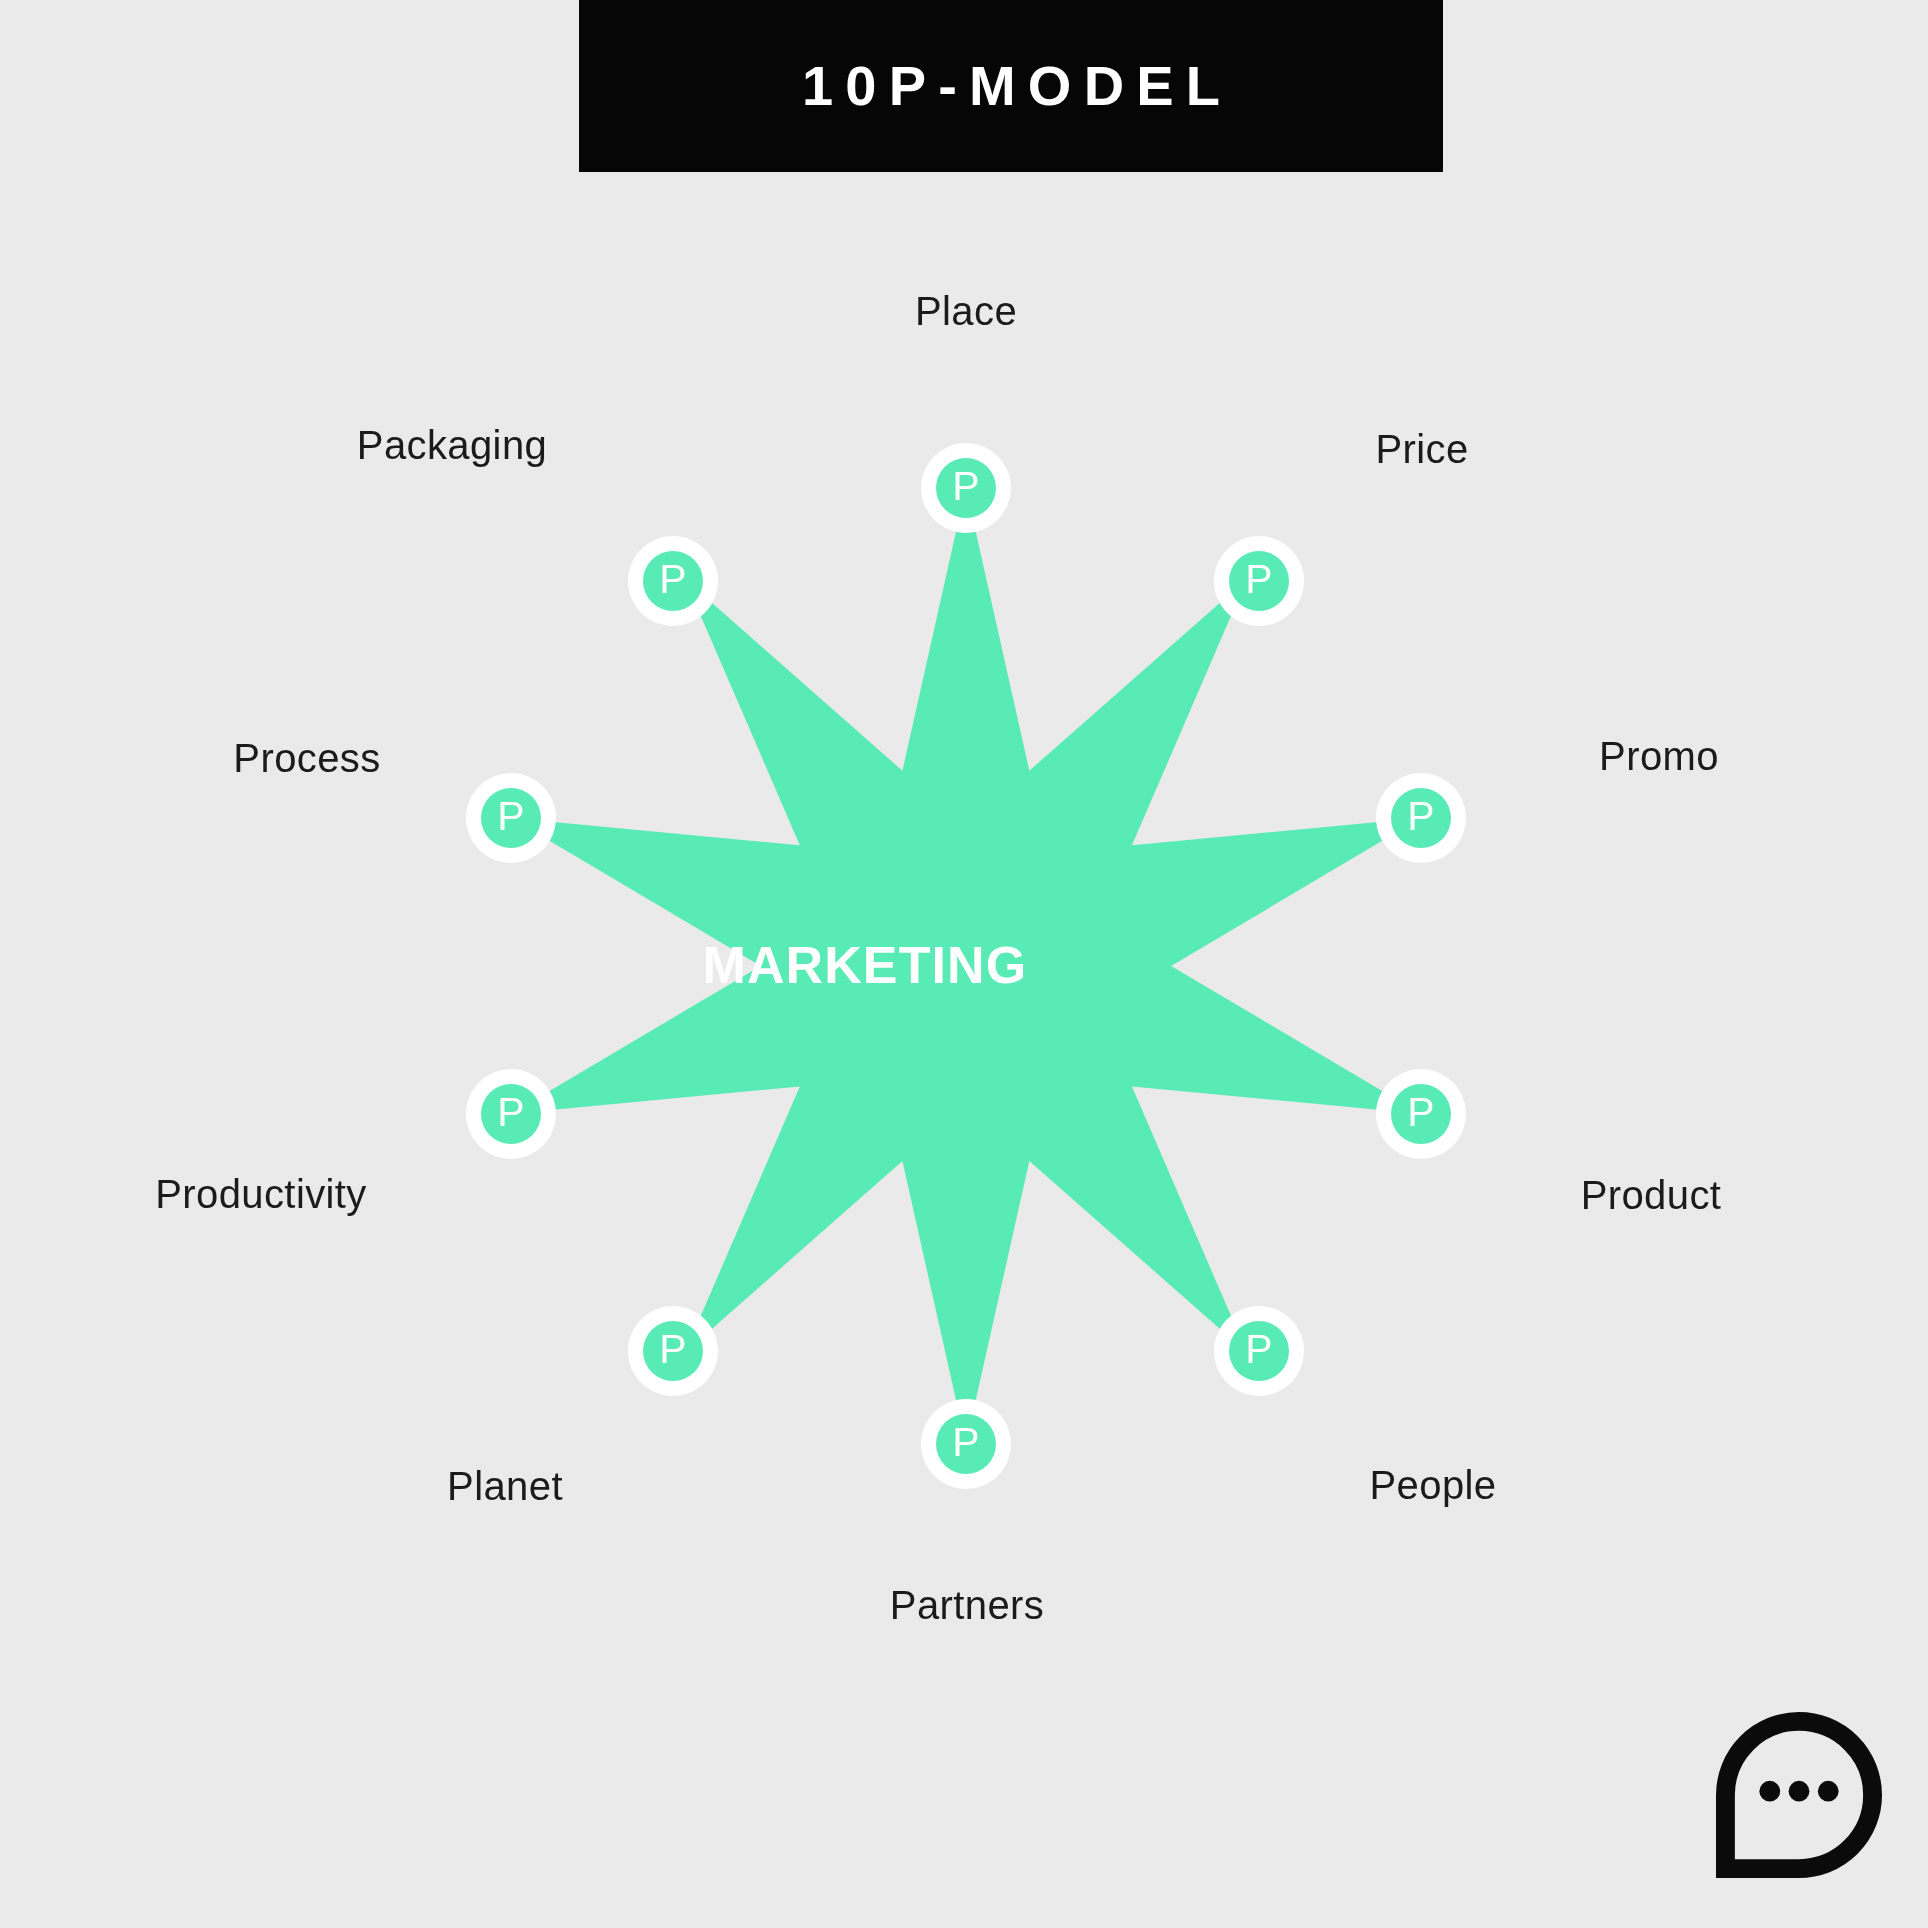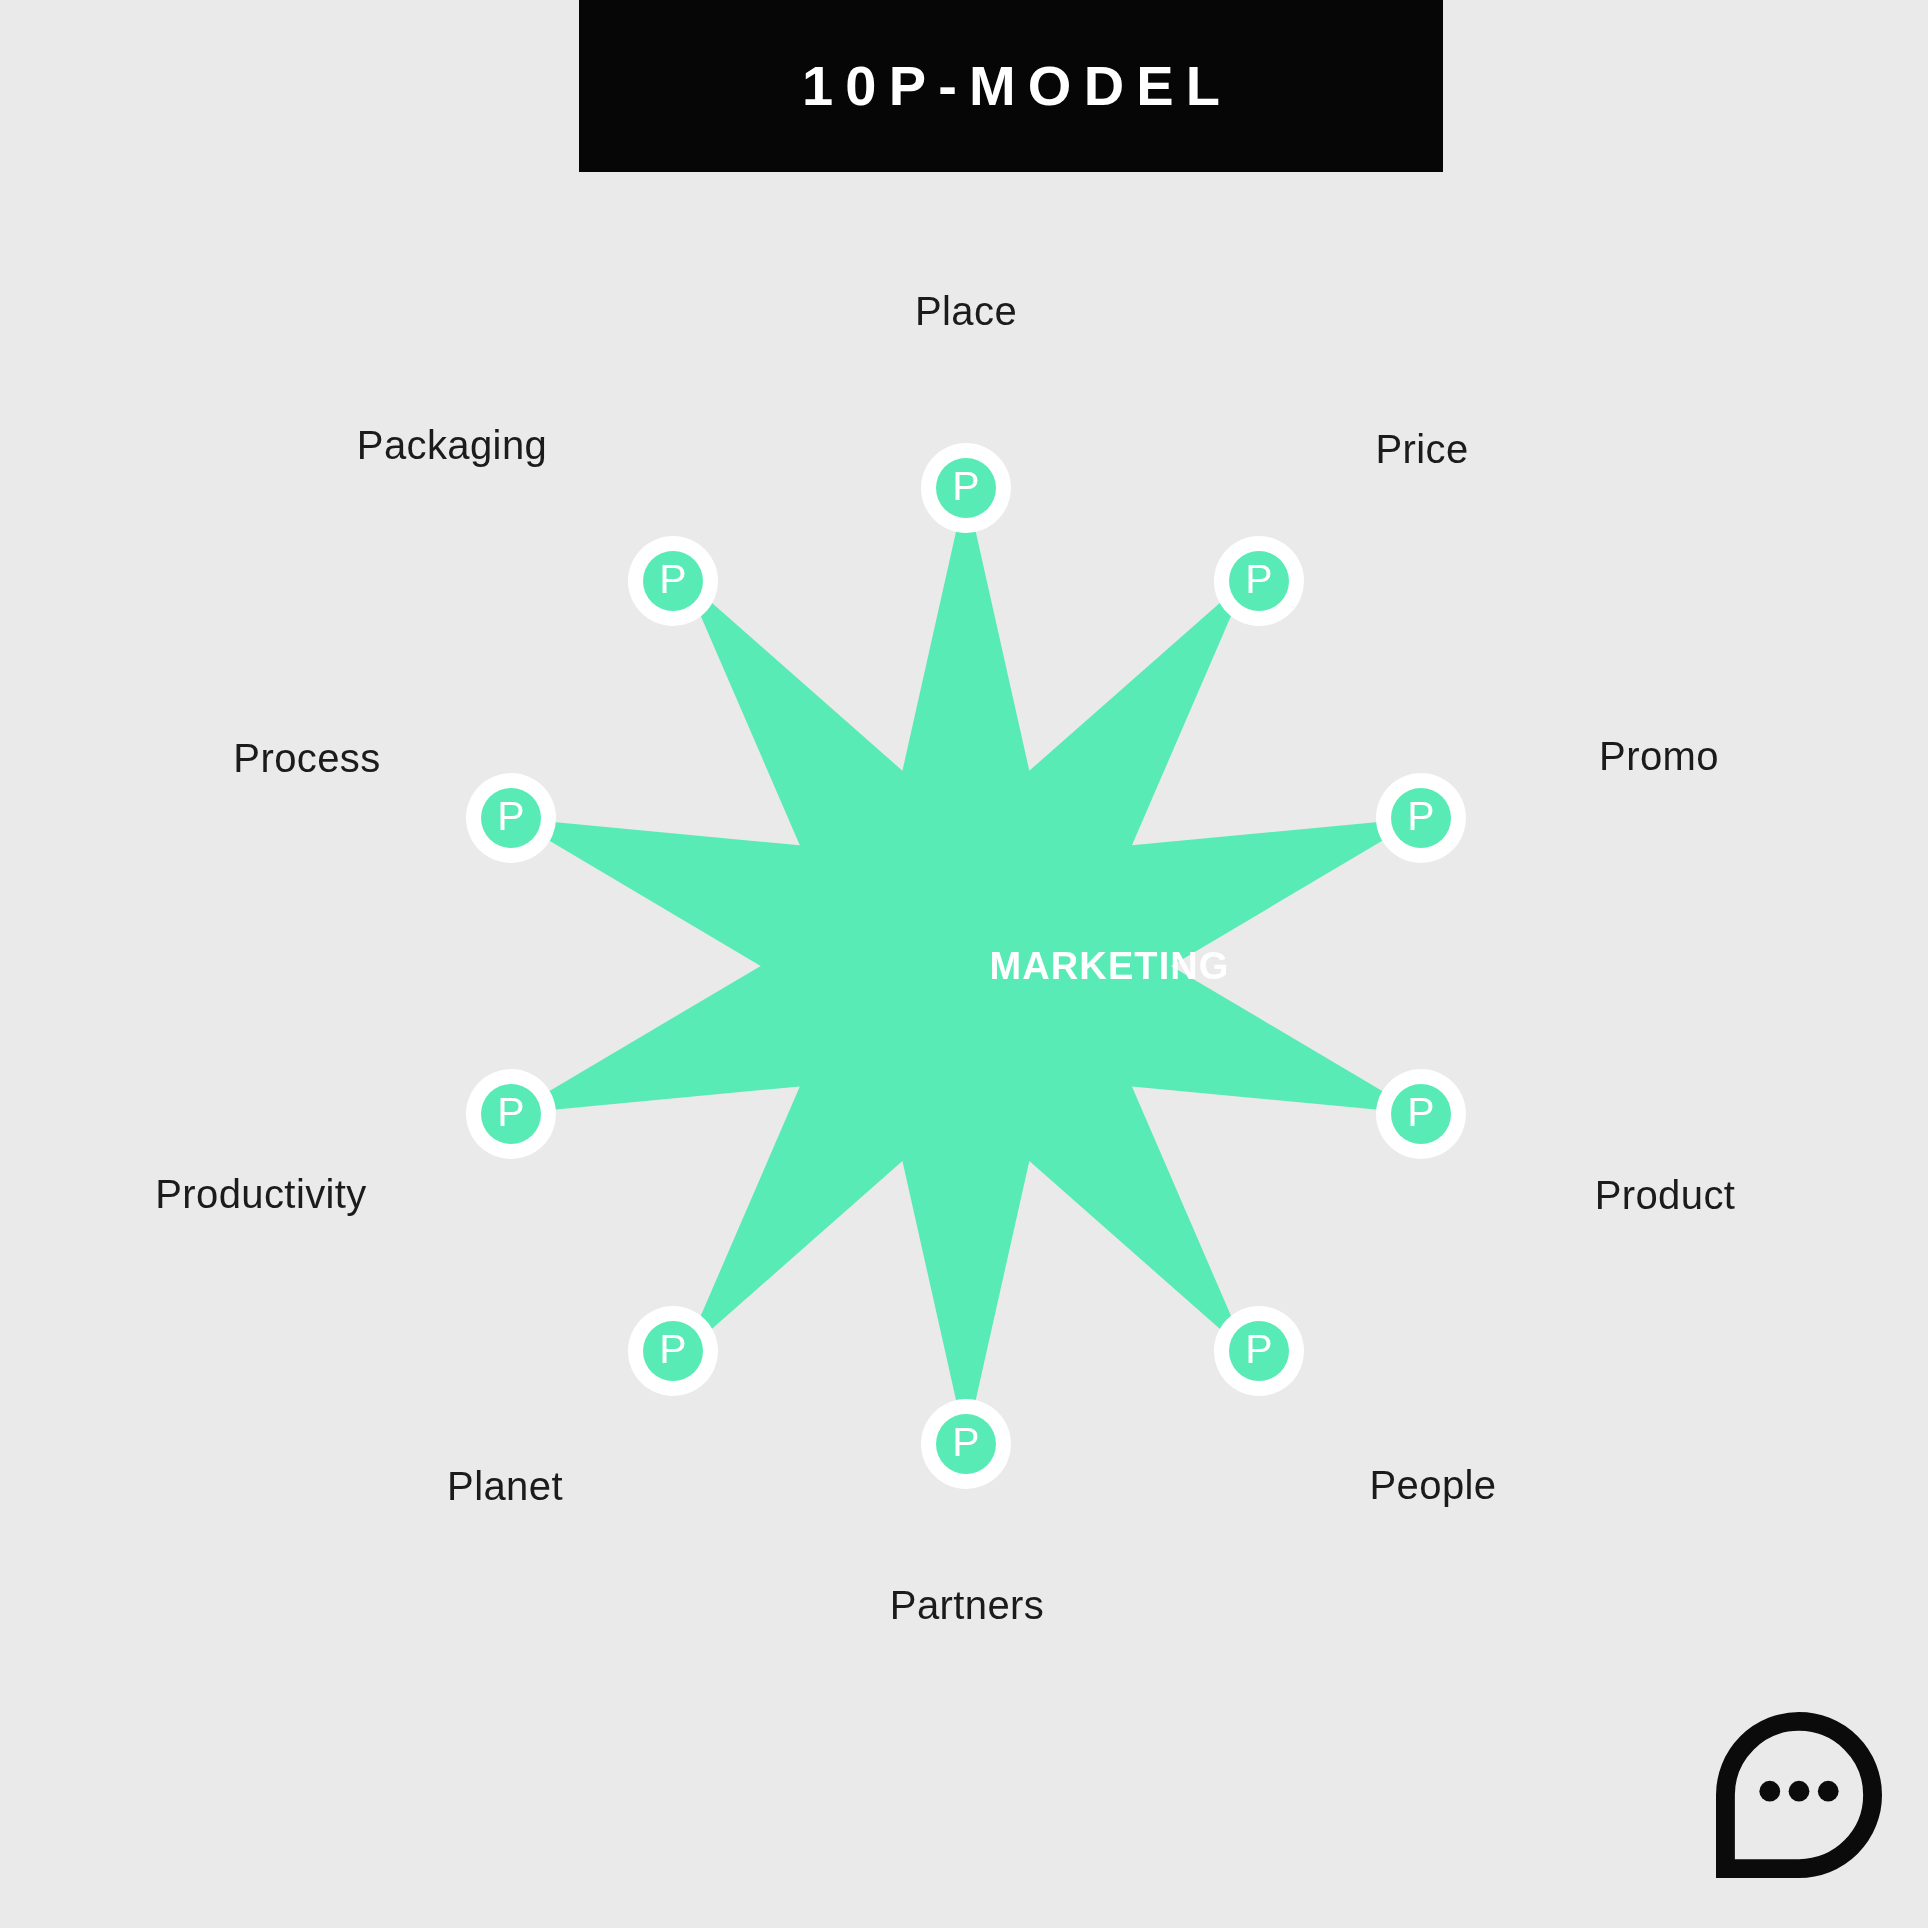--- a/index.html
+++ b/index.html
@@ -55,23 +55,23 @@
     width: 1928px;
     height: 1928px;
   }
 
   #center-label {
     position: absolute;
     left: 966px;
     top: 966px;
     transform: translate(-50%, -50%);
     width: 527px;
-    text-align: right;
+    text-align: left;
     color: #ffffff;
-    font-size: 38px;
+    font-size: 52px;
     font-weight: 600;
     line-height: 1.18;
     letter-spacing: 1.1px;
     pointer-events: none;
   }
   #center-label .cl-line { display: block; }
 
   
   .p-badge {
     position: absolute;
@@ -191,21 +191,21 @@
         <div class="p-badge" style="left: 673px; top: 581px;">
           <div class="p-inner" style="background: rgb(88, 235, 181);">
             <span class="p-glyph">P</span>
           </div>
         </div>
       </div>
     <div id="labels-layer">
         <div class="node-label" style="left: 966px; top: 311px;">Place</div>
         <div class="node-label" style="left: 1422px; top: 449px;">Price</div>
         <div class="node-label" style="left: 1659px; top: 756px;">Promo</div>
-        <div class="node-label" style="left: 1651px; top: 1195px; margin-left: 14px;">Product</div>
+        <div class="node-label" style="left: 1651px; top: 1195px;">Product</div>
         <div class="node-label" style="left: 1433px; top: 1485px;">People</div>
         <div class="node-label" style="left: 967px; top: 1605px;">Partners</div>
         <div class="node-label" style="left: 505px; top: 1486px;">Planet</div>
         <div class="node-label" style="left: 261px; top: 1194px;">Productivity</div>
         <div class="node-label" style="left: 271px; top: 758px; margin-left: 36px;">Process</div>
         <div class="node-label" style="left: 452px; top: 445px;">Packaging</div>
       </div>
   </div>
 
   <div id="chat-bubble">

